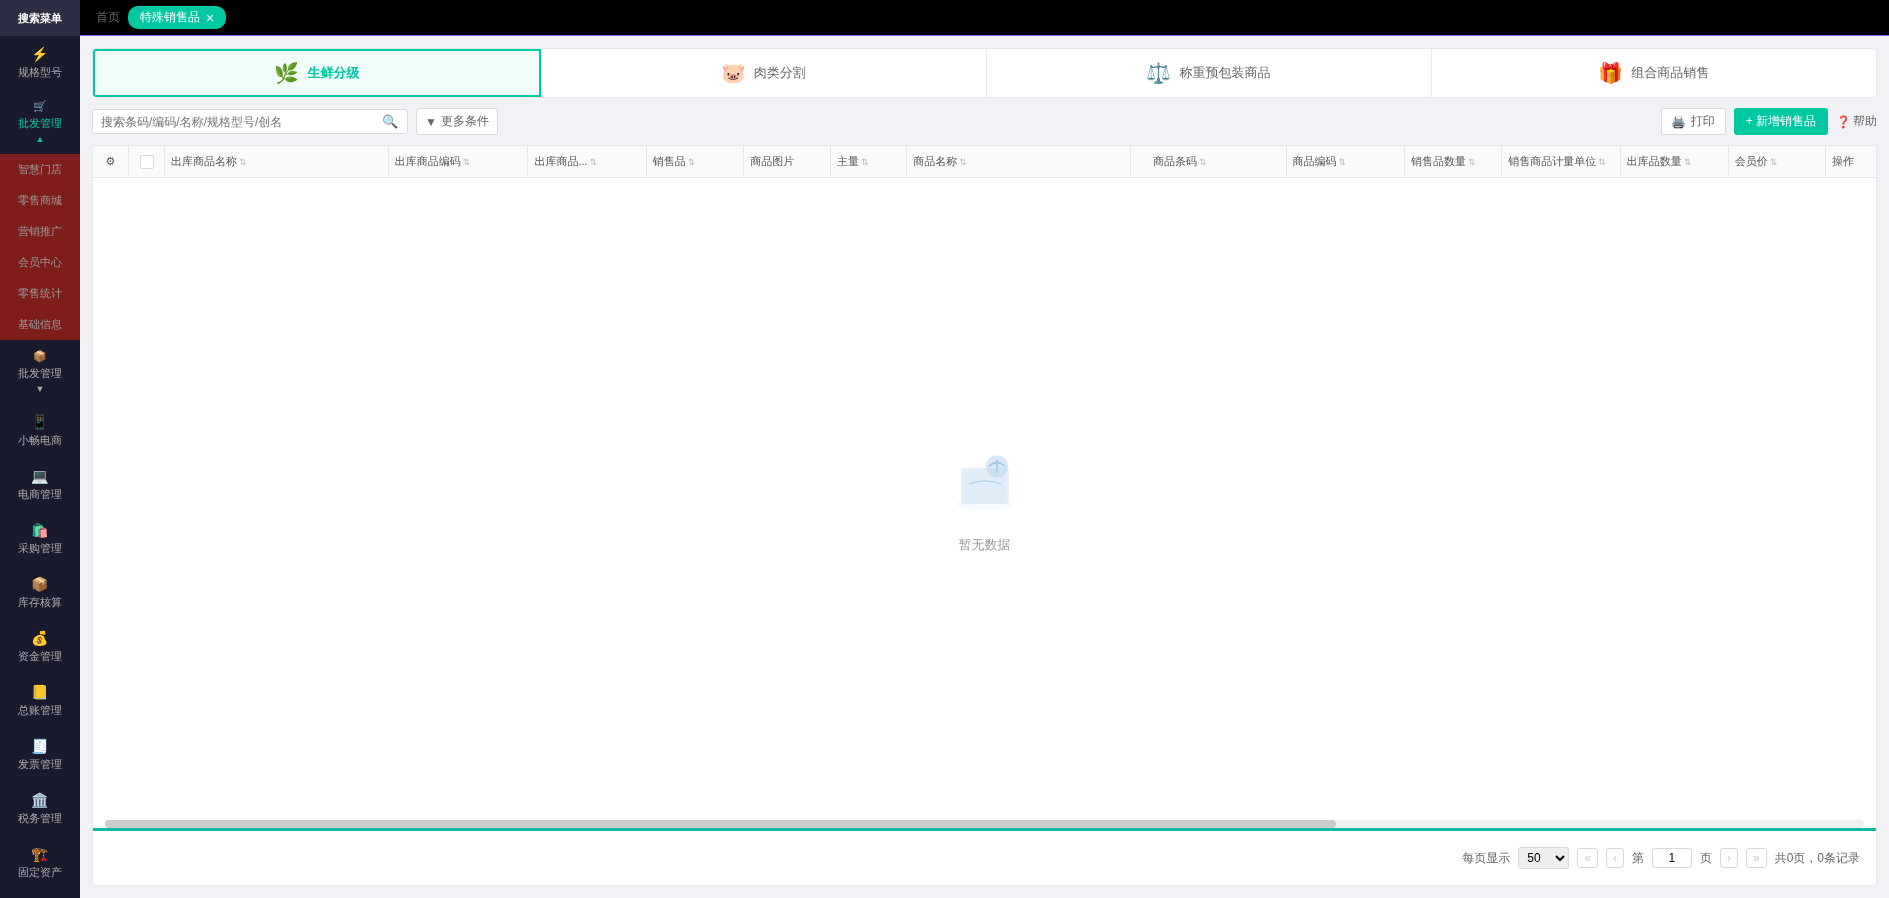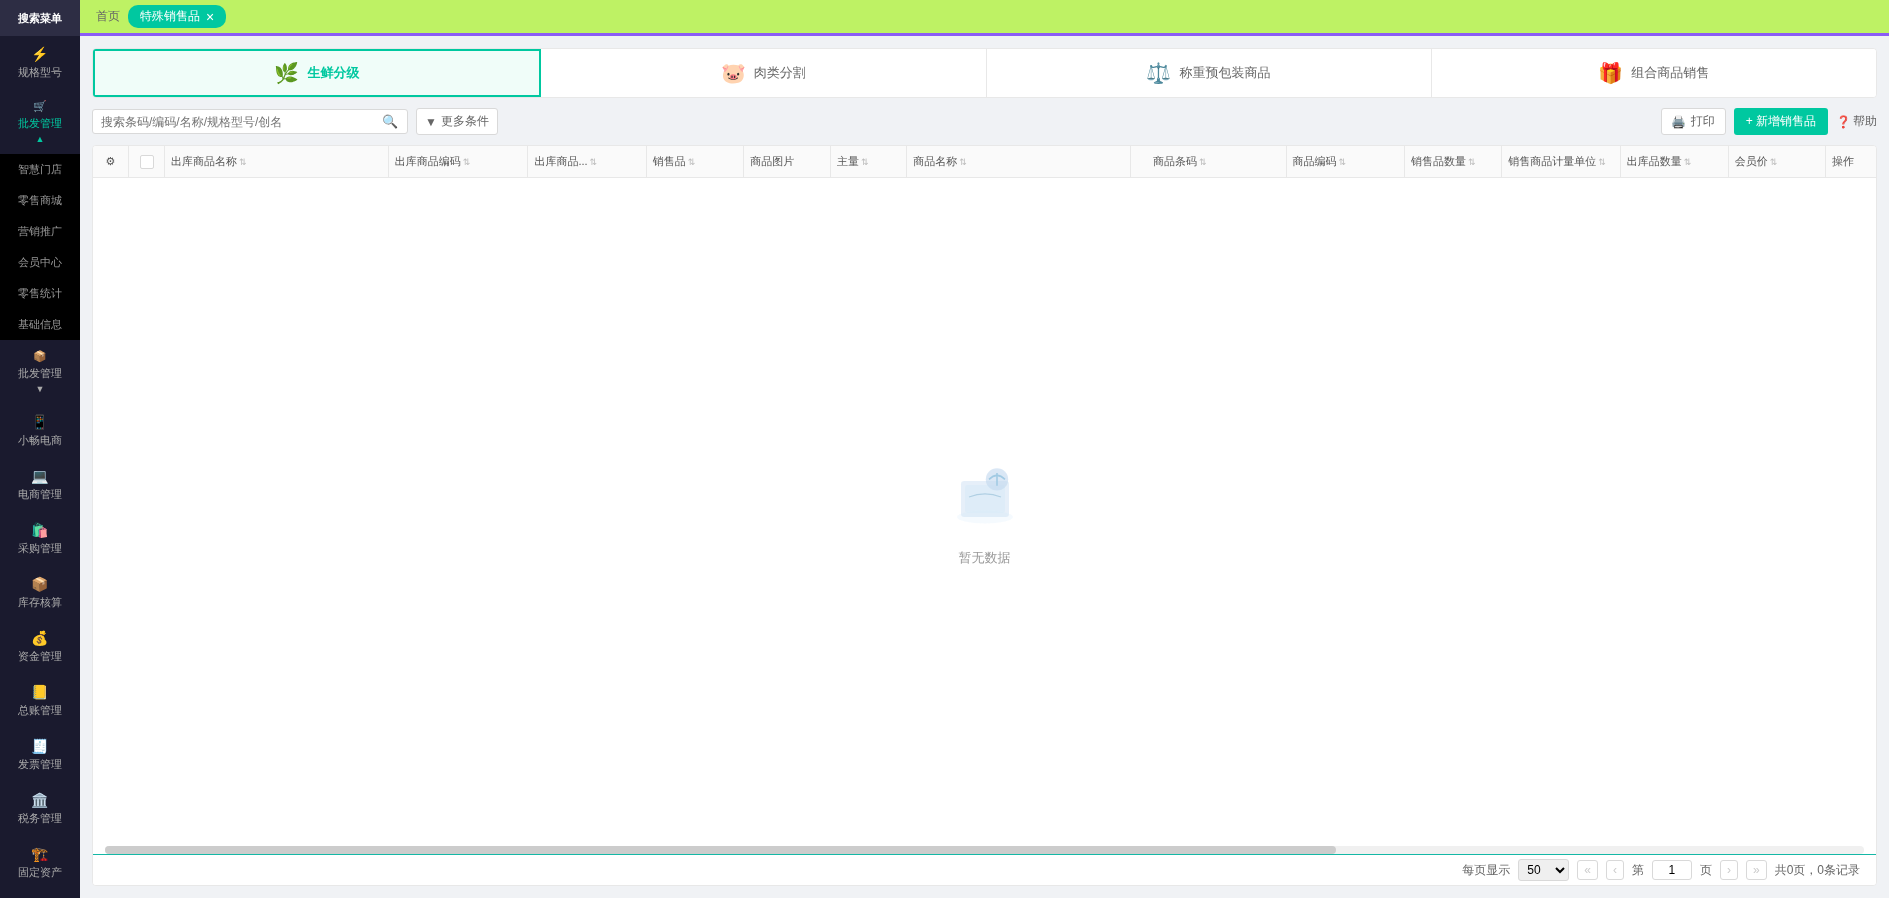--- a/index.html
+++ b/index.html
@@ -46,21 +46,21 @@
       font-size: 11px;
       color: #aaa;
       cursor: pointer;
       display: flex;
       flex-direction: column;
       align-items: center;
       gap: 3px;
     }
     .sidebar-section.expanded { color: #00c8a0; }
     .sidebar-sub {
-      background: #000000;
+      background: #7f1d1d;
       padding: 0;
     }
     .sidebar-sub-item {
       padding: 8px 4px;
       text-align: center;
       font-size: 11px;
       color: #999;
       cursor: pointer;
     }
 
@@ -69,22 +69,22 @@
       flex: 1;
       display: flex;
       flex-direction: column;
       height: 100%;
       overflow: hidden;
       background: #f0f2f5;
     }
 
     
     .topbar {
-      background: #bef264;
-      border-bottom: 3px solid #8b5cf6;
+      background: #000000;
+      border-bottom: 1px solid #8b5cf6;
       padding: 0 16px;
       display: flex;
       align-items: center;
       height: 36px;
       gap: 8px;
       flex-shrink: 0;
     }
     .topbar-home {
       color: #666;
       font-size: 12px;
@@ -289,22 +289,22 @@
     }
     .empty-icon {
       width: 80px;
       height: 80px;
       opacity: 0.7;
     }
 
     
     .pagination {
       background: #fff;
-      border-top: 1px solid #14b8a6;
-      padding: 4px 16px;
+      border-top: 3px solid #14b8a6;
+      padding: 16px 16px;
       display: flex;
       align-items: center;
       gap: 8px;
       font-size: 12px;
       color: #666;
       flex-shrink: 0;
       justify-content: flex-end;
     }
     .pagination select {
       border: 1px solid #d9d9d9;

